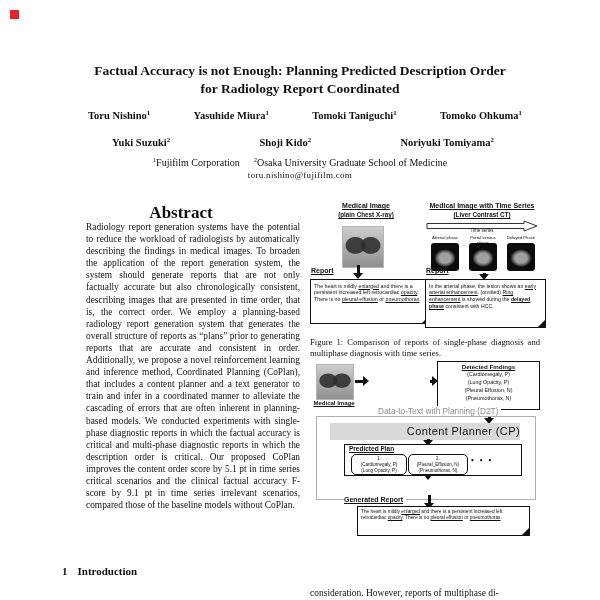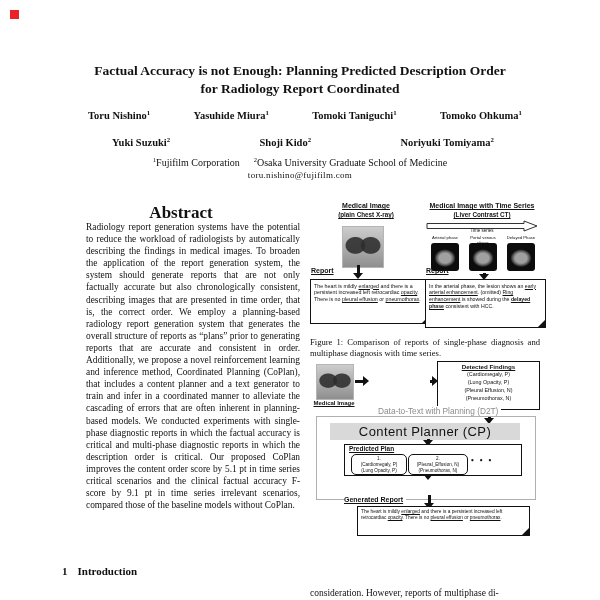--- a/index.html
+++ b/index.html
@@ -78,21 +78,21 @@
   #f2-mi-label{left:306px;width:56px;top:400px;font-size:6px;text-align:center;}
   #f2-ic{left:369px;top:364px;width:60px;height:34px;background:#d9d9d9;
          font-size:8.5px;line-height:10.8px;text-align:center;padding-top:1px;}
   #f2-df{left:437px;top:361px;width:101px;height:47px;border:1.3px solid #111;background:#fff;
          text-align:center;}
   #f2-df .hdr{font-size:6.2px;margin-top:1px;}
   #f2-df .item{font-size:5.4px;line-height:8.1px;font-family:"Liberation Sans",sans-serif;}
   #f2-d2t{left:336px;top:406px;font-size:8.3px;color:#8c8c8c;background:#fff;padding:0 3px;z-index:3;margin-left:39px;}
   #f2-container{left:316px;top:416px;width:218px;height:82px;border:1.5px solid #b0b0b0;}
   #f2-cp{left:330px;top:423px;width:190px;height:17px;background:#d9d9d9;
-         font-size:13px;line-height:17px;text-align:center;letter-spacing:.4px;}
+         font-size:11px;line-height:17px;text-align:right;letter-spacing:.4px;}
   #f2-plan{left:344px;top:444px;width:176px;height:30px;border:1.2px solid #111;background:#fff;}
   #f2-plan .hdr{position:absolute;left:4px;top:0px;font-size:6.5px;}
   .planbox{position:absolute;top:9px;border:1px solid #111;border-radius:5px;background:#fff;
            font-size:4.6px;line-height:5.8px;text-align:center;
            font-family:"Liberation Sans",sans-serif;padding:1px 1px;}
   #plan-dots{position:absolute;left:126px;top:11px;font-size:8px;font-weight:bold;letter-spacing:2px;}
   #f2-tg{left:330px;top:479px;width:190px;height:15px;background:#d9d9d9;
          font-size:10.8px;line-height:15px;text-align:center;letter-spacing:.4px;}
   #f2-gen-label{left:344px;top:496px;font-size:7px;background:#fff;z-index:3;padding-right:3px;}
   #f2-gen-box{left:357px;top:506px;width:165px;min-height:24px;padding:2px 3px;

